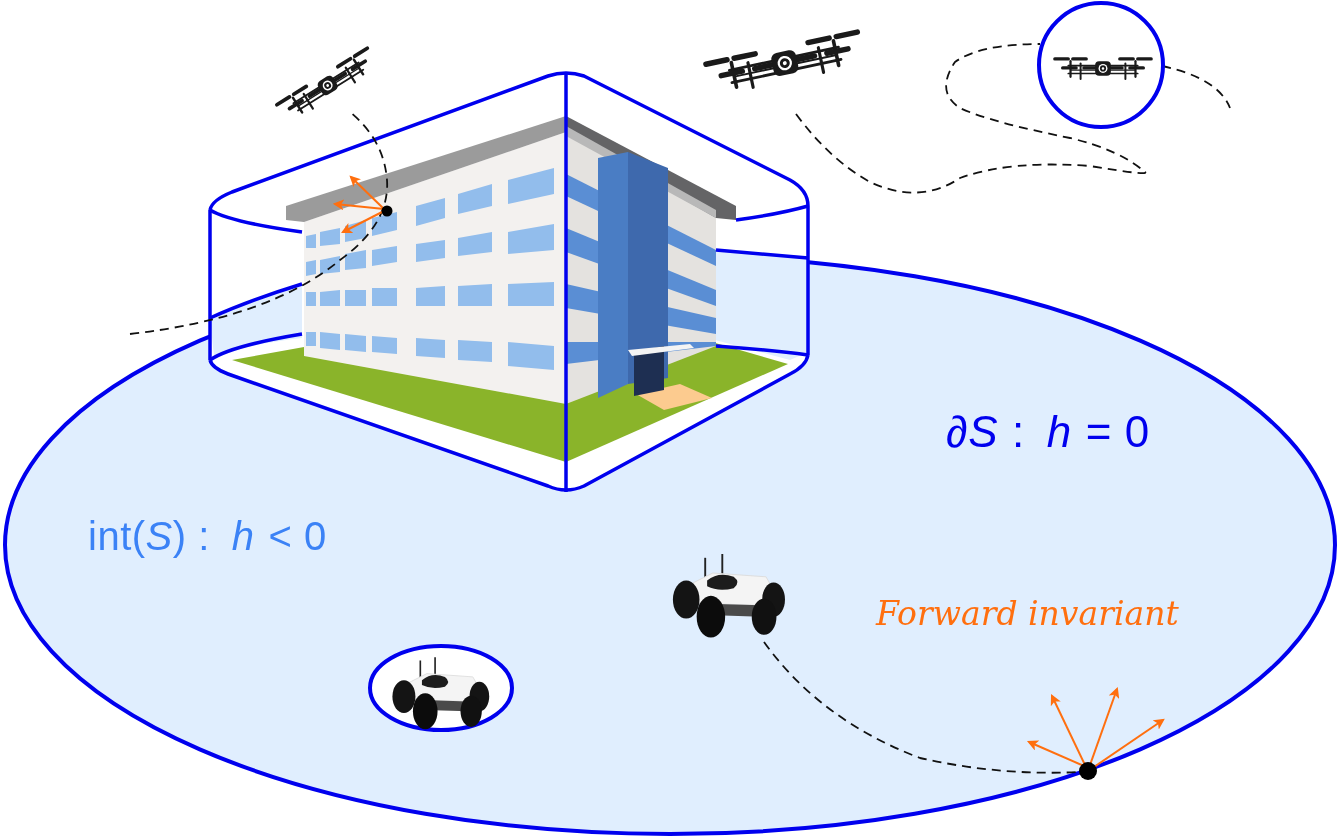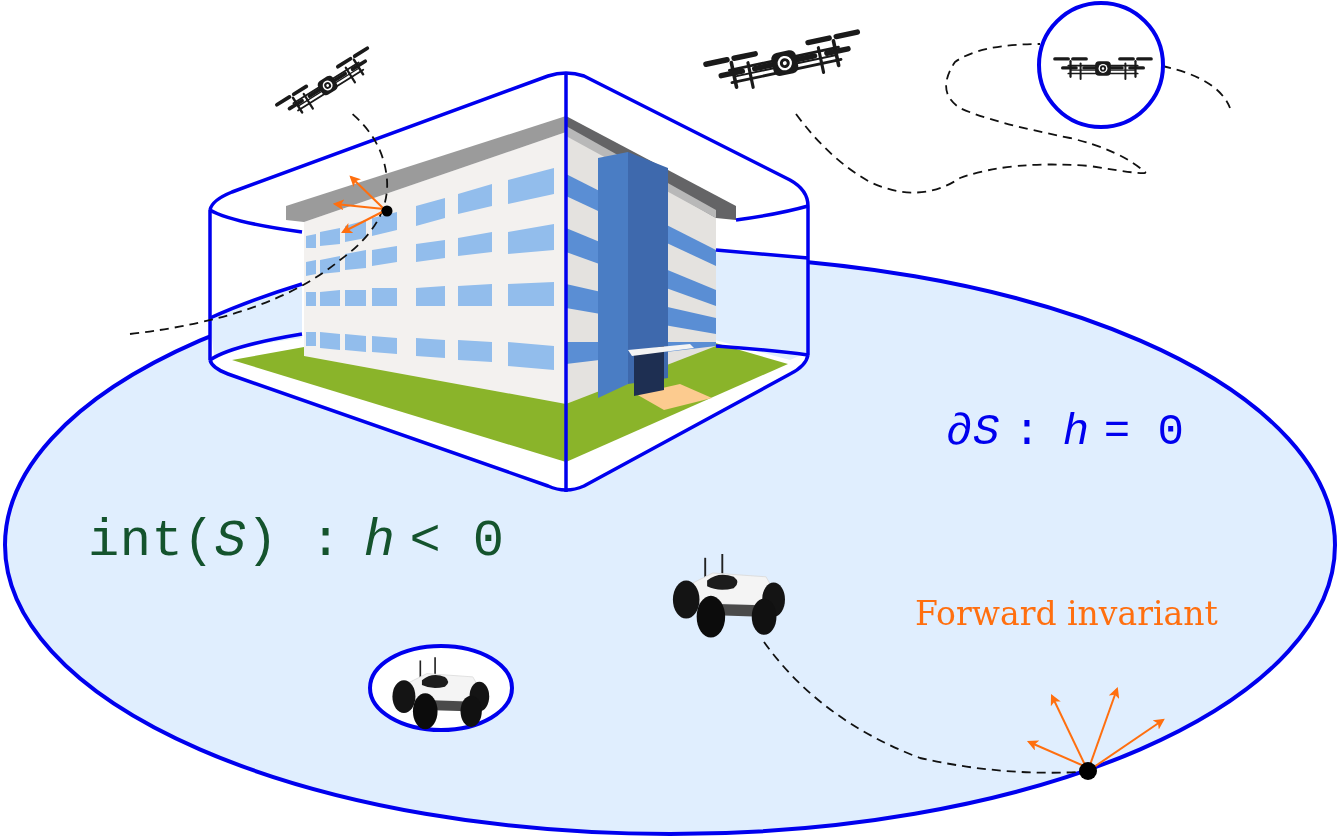--- a/index.html
+++ b/index.html
@@ -1,23 +1,23 @@
 <!DOCTYPE html>
 <html><head>
 <meta charset="utf-8">
 <style>
   html, body { margin: 0; padding: 0; background: #ffffff; }
   body { width: 1339px; height: 839px; overflow: hidden; position: relative; font-family: "DejaVu Serif", "Liberation Serif", serif; }
   #scene { position: absolute; left: 0; top: 0; width: 1339px; height: 839px; }
   .label { position: absolute; white-space: nowrap; line-height: 1; }
-  .math { font-family: Liberation Mono, monospace; }
+  .math { font-family: Liberation Sans, sans-serif; }
   .it { font-style: italic; }
-  #interior-label { left: 88px; top: 516px; font-size: 52px; color: #14532d; letter-spacing: 0.5px; }
+  #interior-label { left: 88px; top: 516px; font-size: 40px; color: #3b82f6; letter-spacing: 0.5px; }
   #boundary-label { left: 946px; top: 410px; font-size: 44px; letter-spacing: 0.5px; }
-  #action-label { left: 915px; top: 588px; font-size: 33px; line-height: 51px; }
+  #action-label { left: 876px; top: 588px; font-size: 33px; line-height: 51px; font-style: italic; }
   #action-label div { white-space: nowrap; }
   .sp { display: inline-block; width: 14px; }
   .sp2 { display: inline-block; width: 22px; }
 </style>
 </head>
 <body>
 
 <svg id="scene" width="1339" height="839" viewBox="0 0 1339 839" xmlns="http://www.w3.org/2000/svg">
   <defs>
     <marker id="arrowOrange" viewBox="0 0 10 10" refX="8" refY="5" markerWidth="5.5" markerHeight="5.5" orient="auto-start-reverse">

